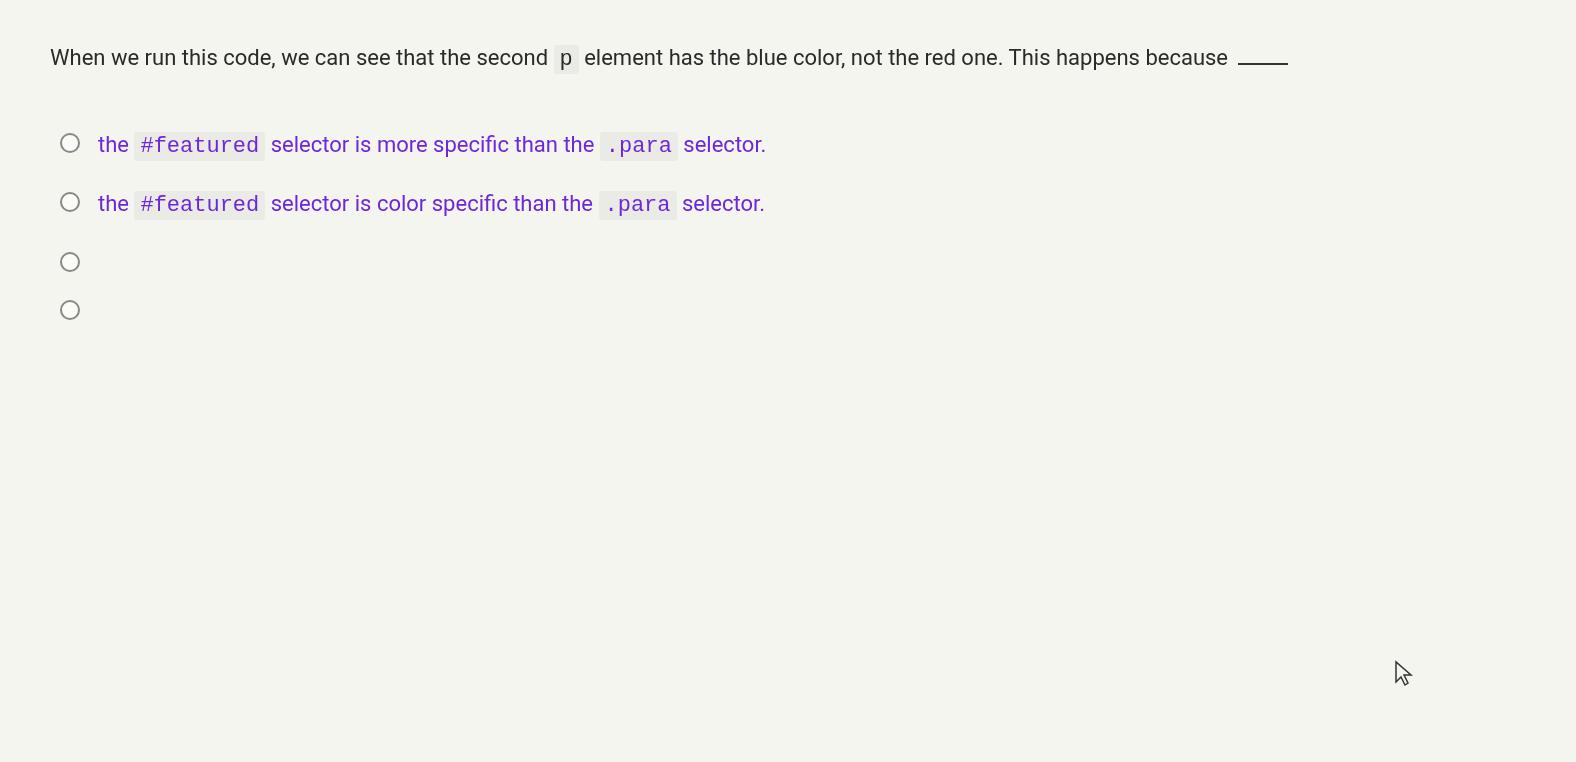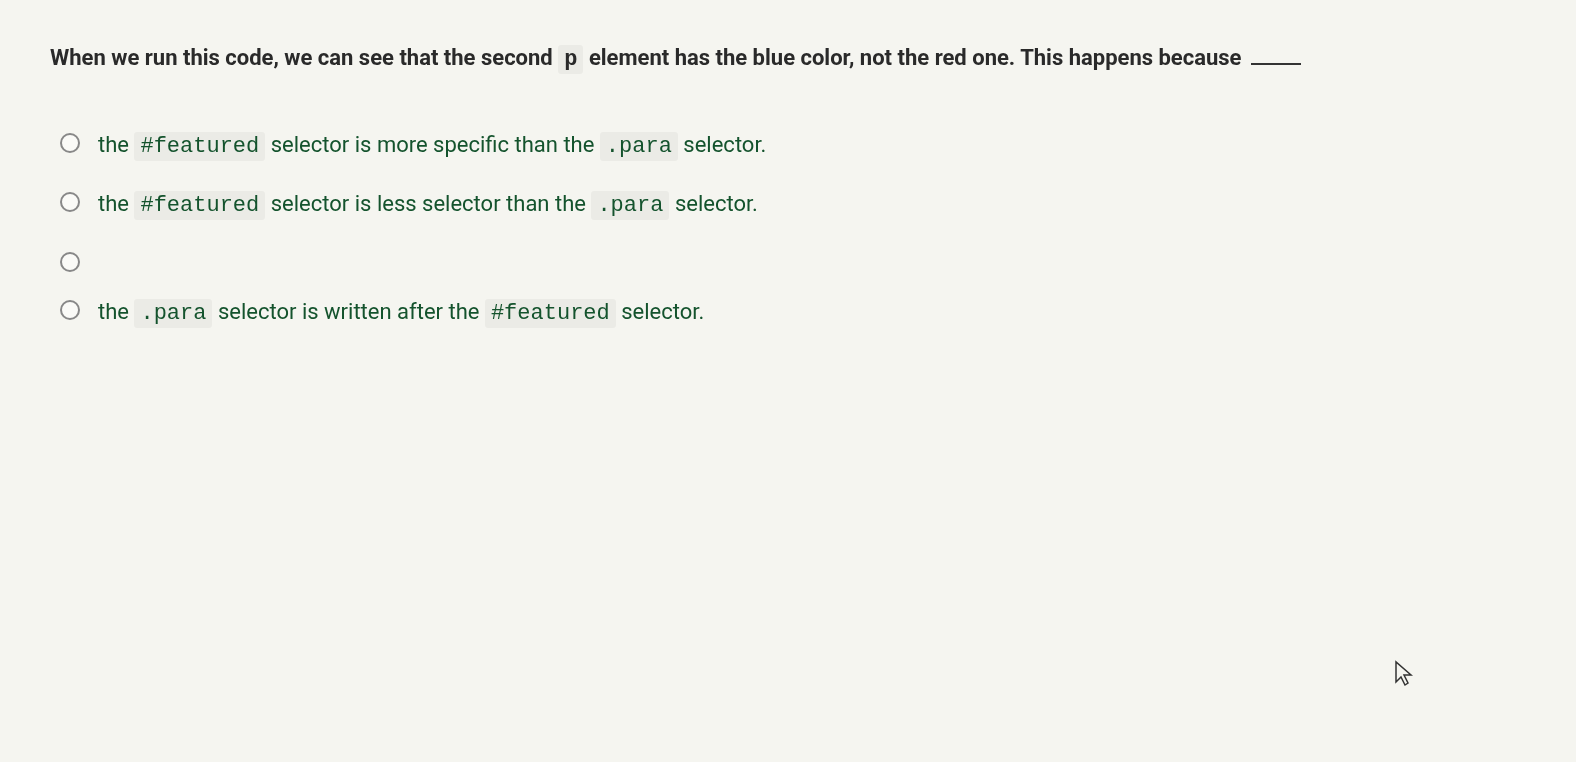--- a/index.html
+++ b/index.html
@@ -13,21 +13,21 @@
       padding: 40px 50px;
       color: #333;
       font-size: 22px;
       line-height: 1.6;
       width: 1576px;
       height: 762px;
     }
     .question-text {
       margin-bottom: 50px;
       color: #2a2a2a;
-      font-weight: 700;
+      font-weight: 400;
     }
     .question-text .code {
       font-family: "Courier New", Courier, monospace;
       background: rgba(0,0,0,0.04);
       padding: 2px 6px;
       border-radius: 3px;
     }
     .blank {
       display: inline-block;
       border-bottom: 2px solid #333;
@@ -46,21 +46,21 @@
     .radio {
       width: 20px;
       height: 20px;
       border: 2px solid #888;
       border-radius: 50%;
       flex-shrink: 0;
       margin-top: 6px;
       background: #fafaf7;
     }
     .option-text {
-      color: #14532d;
+      color: #6d28d9;
     }
     .option-text .code {
       font-family: "Courier New", Courier, monospace;
       background: rgba(0,0,0,0.04);
       padding: 2px 6px;
       border-radius: 3px;
     }
     .cursor {
       position: absolute;
       right: 160px;
@@ -90,39 +90,32 @@
       <span class="code">.para</span>
       <span> selector.</span>
     </div>
   </div>
 
   <div class="option">
     <div class="radio"></div>
     <div class="option-text">
       <span>the </span>
       <span class="code">#featured</span>
-      <span> selector is less selector than the </span>
+      <span> selector is color specific than the </span>
       <span class="code">.para</span>
       <span> selector.</span>
     </div>
   </div>
 
   <div class="option">
     <div class="radio"></div>
   </div>
 
   <div class="option">
     <div class="radio"></div>
-    <div class="option-text">
-      <span>the </span>
-      <span class="code">.para</span>
-      <span> selector is written after the </span>
-      <span class="code">#featured</span>
-      <span> selector.</span>
-    </div>
   </div>
 
 </div>
 
 <div class="cursor">
   <svg width="22" height="28" viewBox="0 0 22 28" fill="none" stroke="#333" stroke-width="1.5">
     <path d="M2 2 L2 22 L7 17 L11 25 L14 23 L10 15 L17 15 Z" fill="none"></path>
   </svg>
 </div>
 

